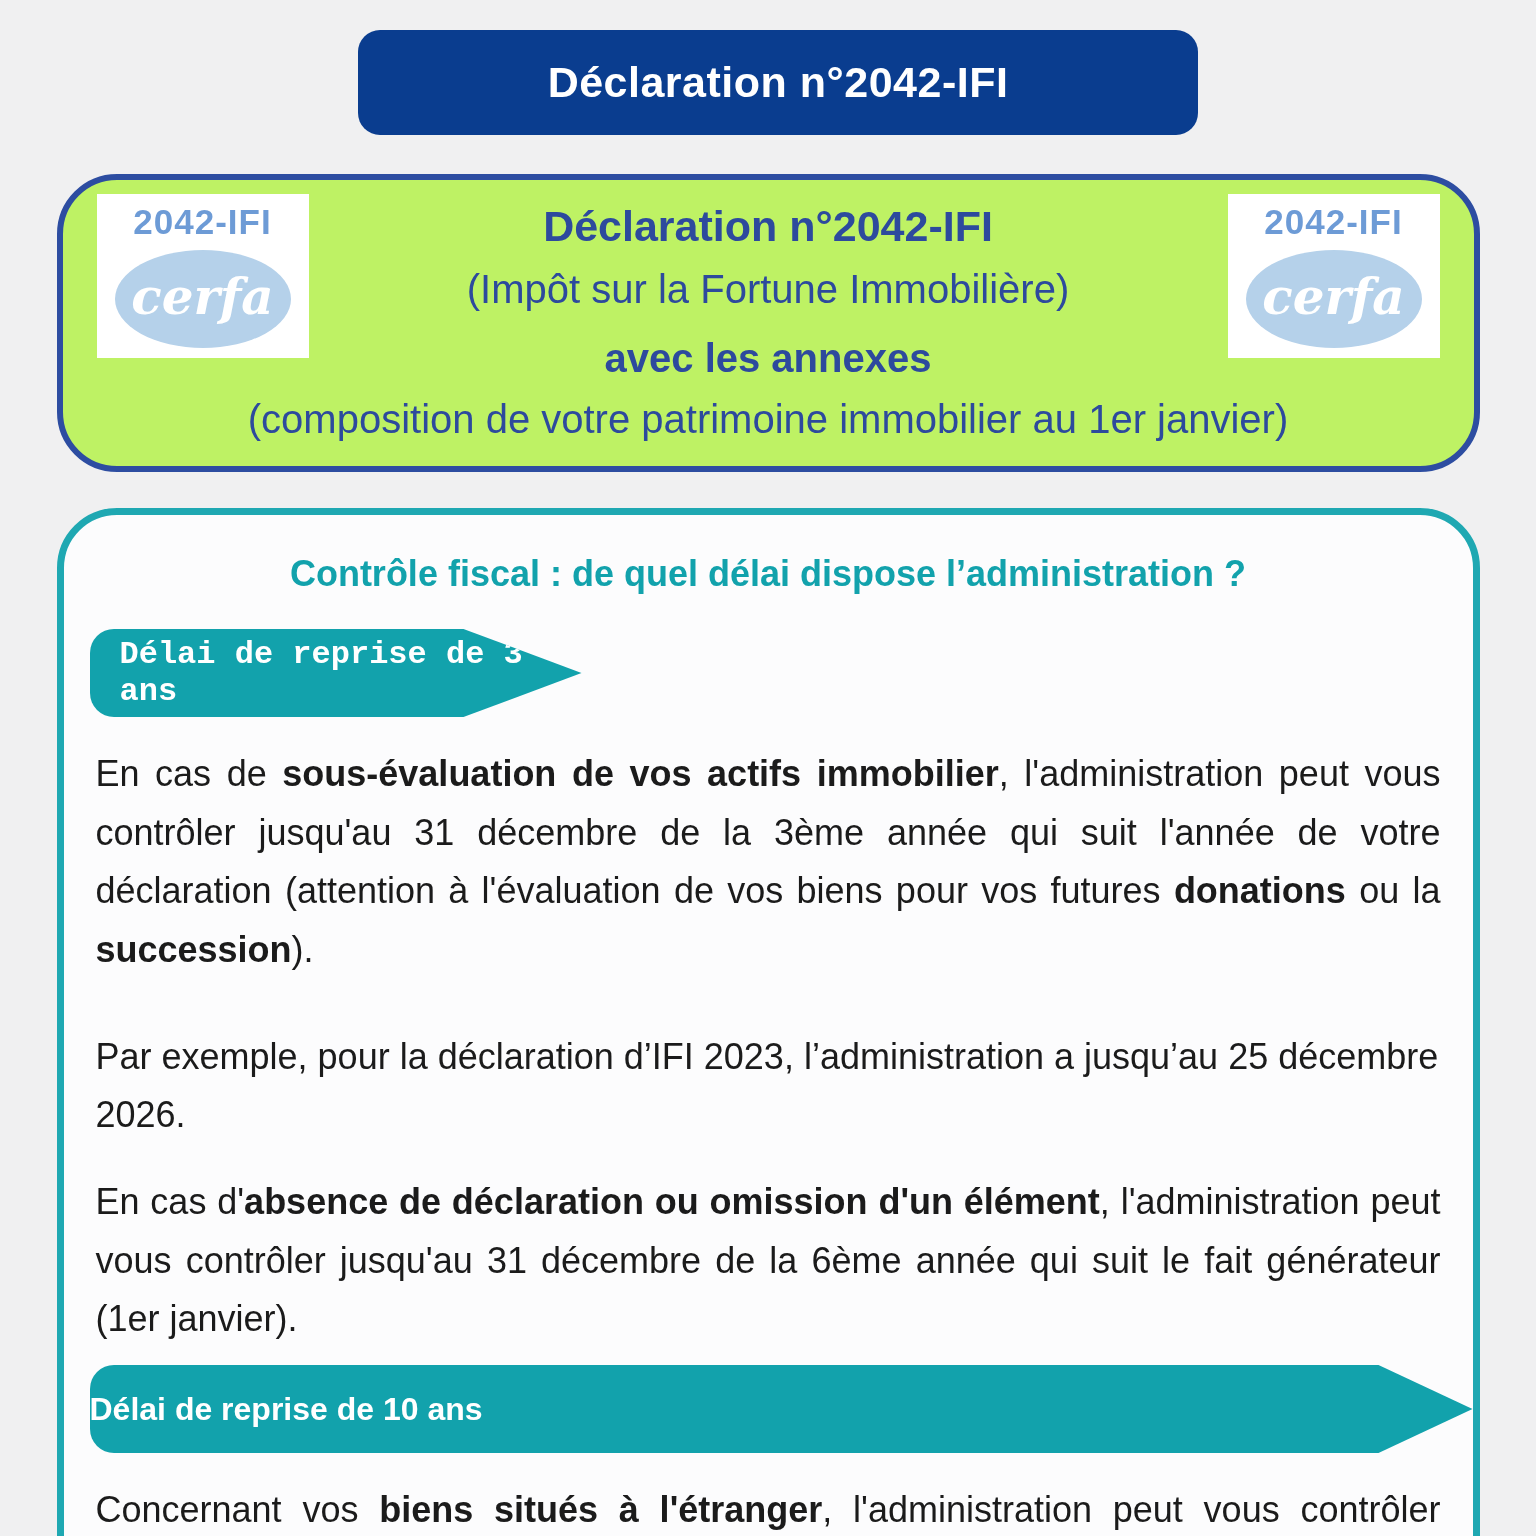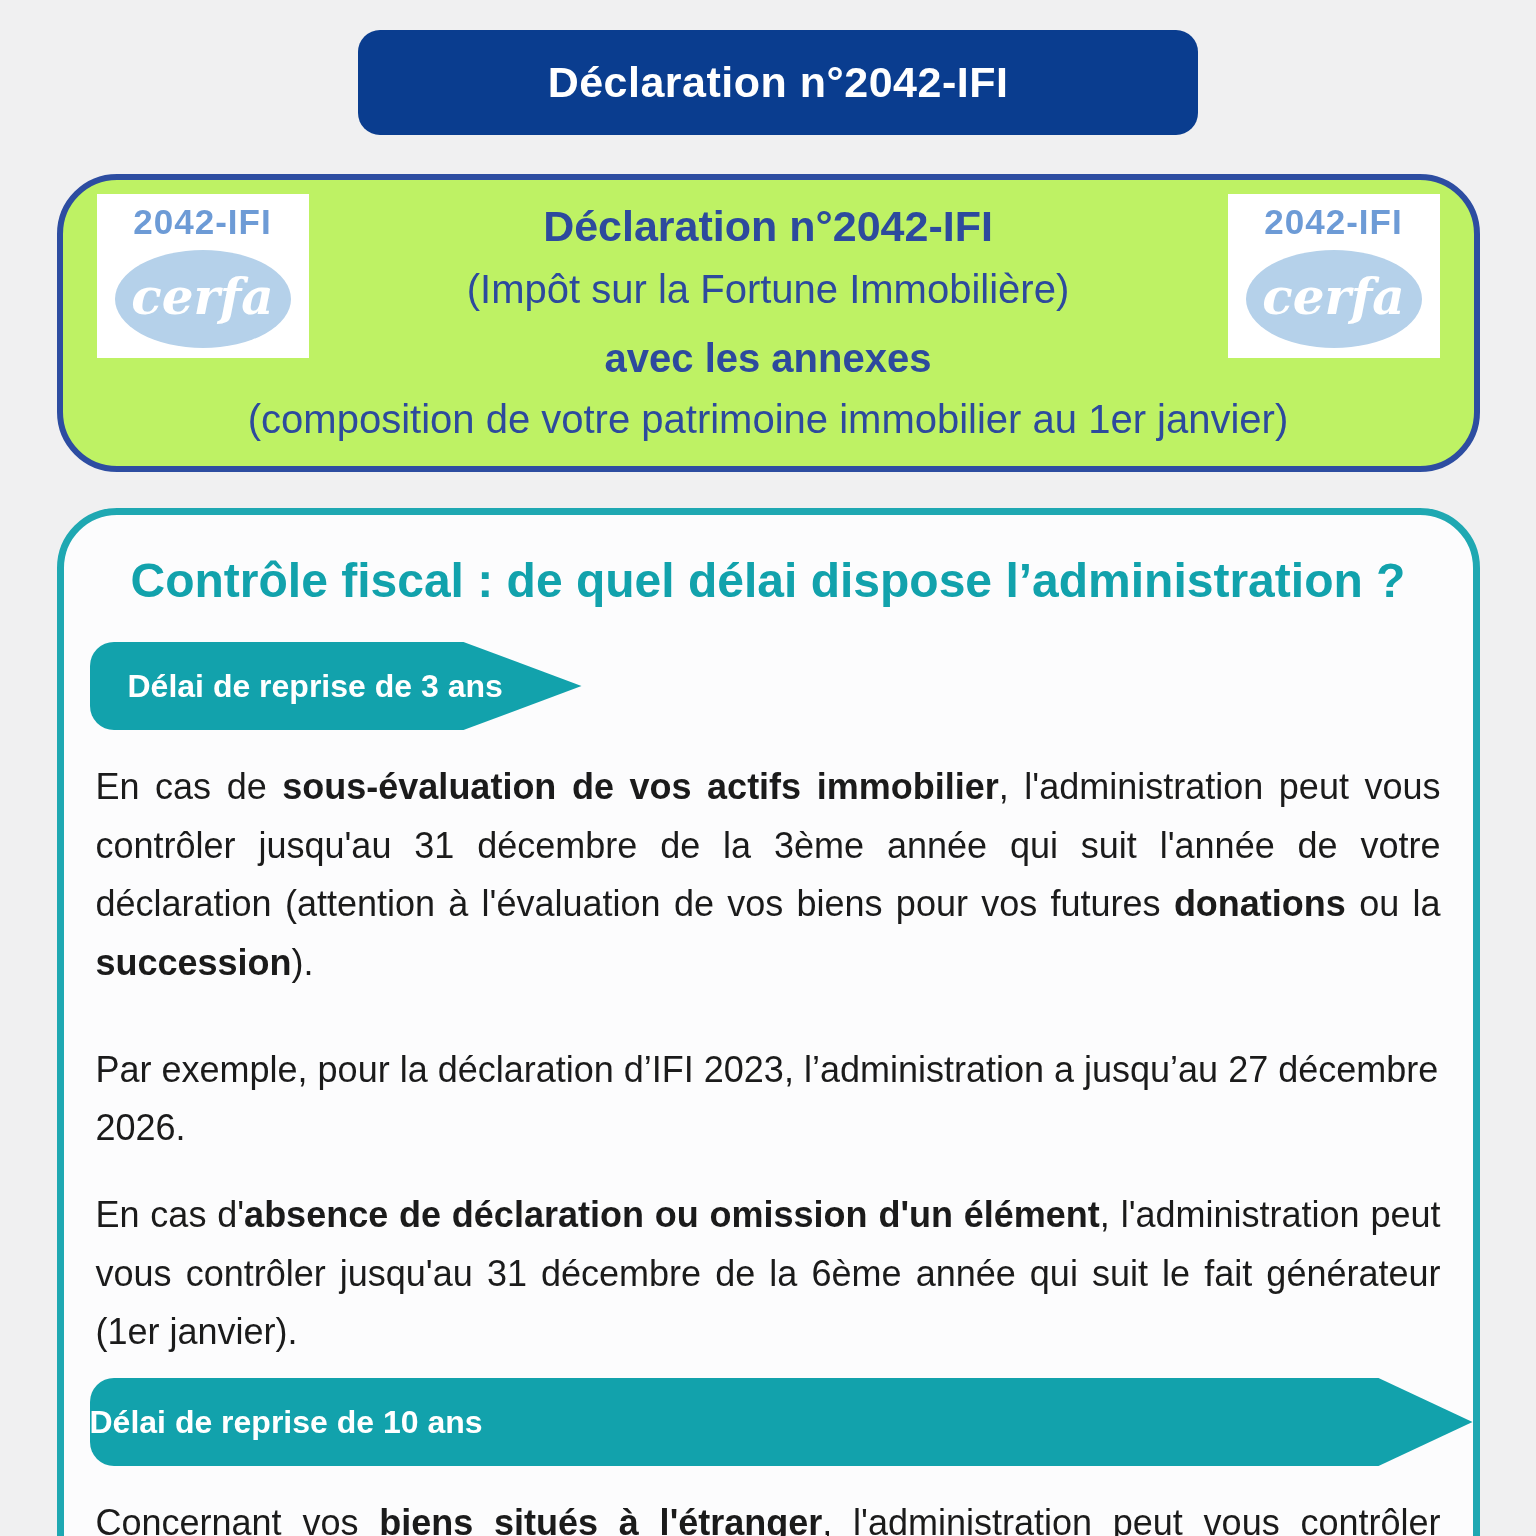--- a/index.html
+++ b/index.html
@@ -55,31 +55,32 @@
   .form-composition { text-align:center; color:#2d4a9d; font-size:40px; margin-top:16px; }
 
   
   .control-card {
     width:1423px; margin:36px auto 40px;
     background:#fcfcfd;
     border:7px solid #1fa8b2; border-radius:60px;
     padding:24px 26px 44px;
   }
   .control-title {
-    text-align:center; color:#12a2ac; font-size:48px; font-weight:bold;
+    text-align:center; color:#12a2ac; font-size:36px; font-weight:bold;
     margin:14px 0 34px;
   }
   .banner {
     background:#12a2ac; color:#ffffff; font-weight:bold; font-size:32px;
     height:88px; display:flex; align-items:center;
     border-radius:24px 0 0 24px;
   }
   .banner-1 {
-    width:492px; padding-left:38px; justify-content:flex-start;
+    width:492px; padding-left:30px; justify-content:flex-start;
     clip-path:polygon(0 0, calc(100% - 118px) 0, 100% 50%, calc(100% - 118px) 100%, 0 100%);
+    font-family:Liberation Mono, monospace;
   }
   .banner-2 {
     width:892px; justify-content:center; margin-top:42px;
     clip-path:polygon(0 0, calc(100% - 84px) 0, 100% 50%, calc(100% - 84px) 100%, 0 100%);
     padding-right:40px;
   }
   .banner-3 {
     width:calc(100% + 26px); justify-content:flex-start; margin-top:16px;
     clip-path:polygon(0 0, calc(100% - 94px) 0, 100% 50%, calc(100% - 94px) 100%, 0 100%);
     padding-right:40px;
@@ -127,21 +128,21 @@
   <div class="form-composition">(composition de votre patrimoine immobilier au 1er janvier)</div>
 </div>
 
 <div class="control-card">
   <div class="control-title">Contrôle fiscal : de quel délai dispose l’administration ?</div>
 
   <div class="banner banner-1">
     <span>Délai de reprise de 3 ans</span>
   </div>
   <p class="para"><span>En cas de </span><b>sous-évaluation de vos actifs immobilier</b><span>, l'administration peut vous contrôler jusqu'au 31 décembre de la 3ème année qui suit l'année de votre déclaration (attention à l'évaluation de vos biens pour vos futures </span><b>donations</b><span> ou la </span><b>succession</b><span>).</span></p>
-  <p class="para para-example">Par exemple, pour la déclaration d’IFI 2023, l’administration a jusqu’au 27 décembre 2026.</p>
+  <p class="para para-example">Par exemple, pour la déclaration d’IFI 2023, l’administration a jusqu’au 25 décembre 2026.</p>
 
   <p class="para"><span>En cas d'</span><b>absence de déclaration ou omission d'un élément</b><span>, l'administration peut vous contrôler jusqu'au 31 décembre de la 6ème année qui suit le fait générateur (1er janvier).</span></p>
 
   <div class="banner banner-3">
     <span>Délai de reprise de 10 ans</span>
   </div>
   <p class="para"><span>Concernant vos </span><b>biens situés à l'étranger</b><span>, l'administration peut vous contrôler jusqu'au 31 décembre de la 10ème année qui suit le fait générateur (1er janvier).</span></p>
 </div>
 
 </body></html>

